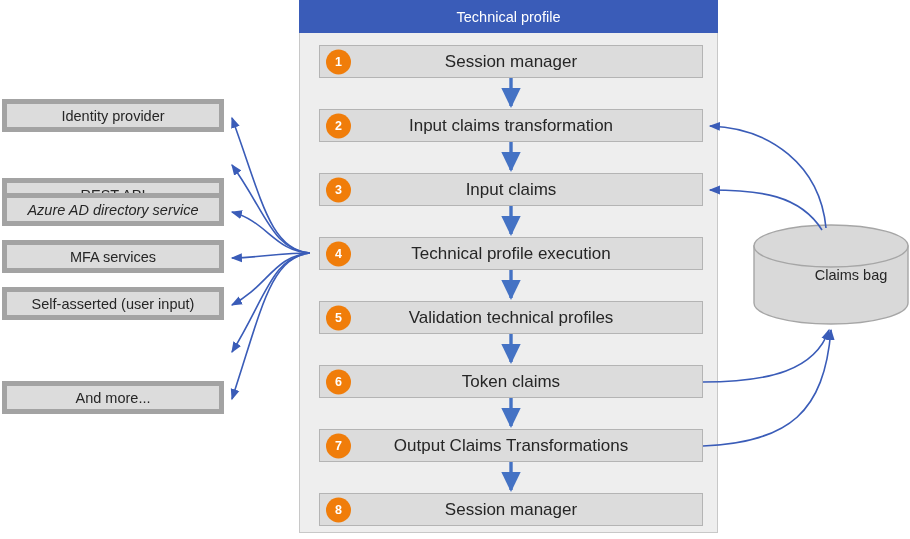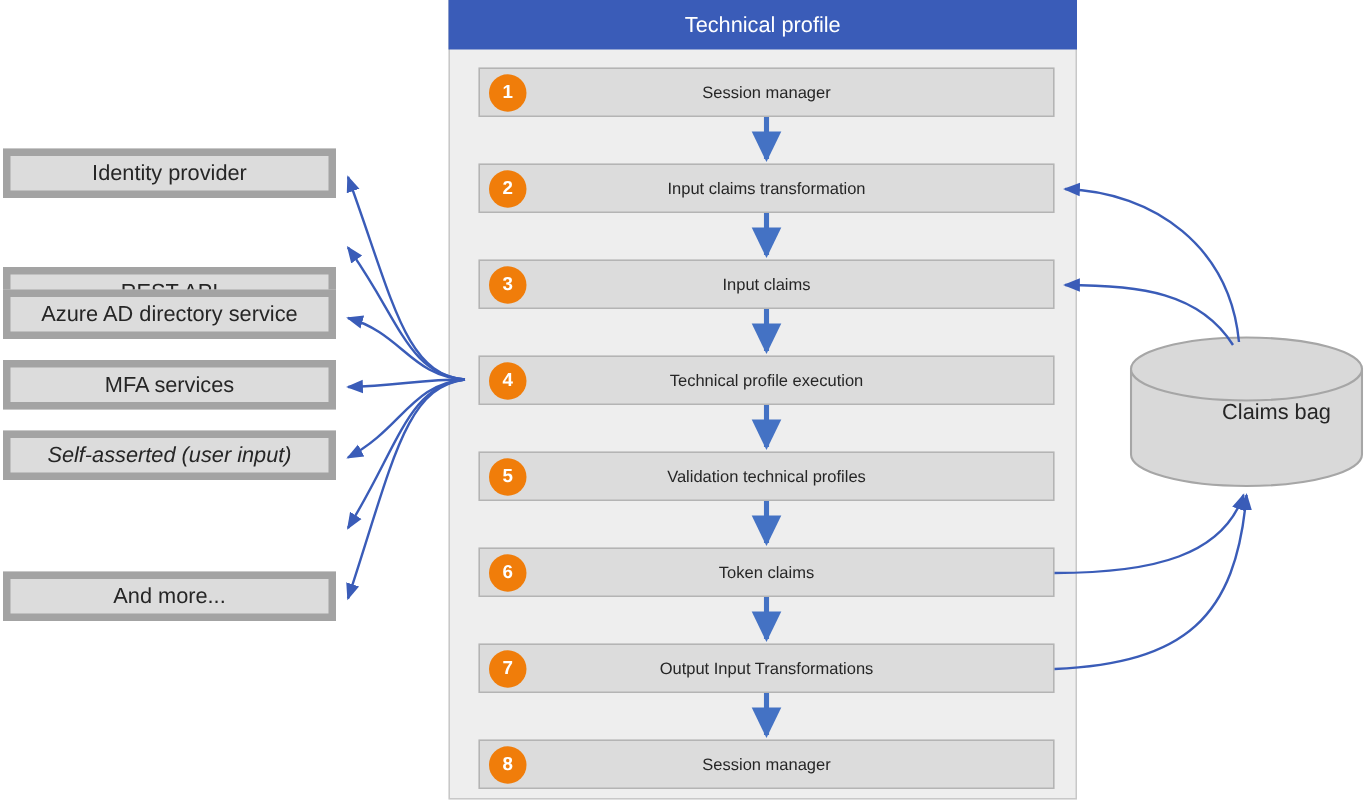--- a/index.html
+++ b/index.html
@@ -72,21 +72,21 @@
     z-index: 2;
   }
   .step-label {
     position: absolute;
     left: 0; top: 0;
     width: 100%;
     height: 100%;
     display: flex;
     align-items: center;
     justify-content: center;
-    font-size: 11px;
+    font-size: 17px;
     color: #262626;
   }
   .step-badge {
     position: absolute;
     left: 6px;
     top: 50%;
     transform: translateY(-50%);
     width: 25px;
     height: 25px;
     border-radius: 50%;
@@ -148,27 +148,27 @@
   <div class="panel"></div>
 
   <div class="panel-header">Technical profile</div>
 
   <div class="src-box" style="top:99px;">
     <span>Identity provider</span>
   </div>
   <div class="src-box" style="top:146px;margin-top:32px;">
     <span>REST API</span>
   </div>
-  <div class="src-box" style="top:193px;">
+  <div class="src-box" style="top:193px;font-style:italic;">
     <span>Azure AD directory service</span>
   </div>
   <div class="src-box" style="top:240px;">
     <span>MFA services</span>
   </div>
-  <div class="src-box" style="top:287px;font-style:italic;">
+  <div class="src-box" style="top:287px;">
     <span>Self-asserted (user input)</span>
   </div>
   <div class="src-box" style="top:381px;">
     <span>And more...</span>
   </div>
 
   <div class="step" style="top:45px;">
     <div class="step-label">Session manager</div>
     <div class="step-badge">1</div>
   </div>
@@ -186,21 +186,21 @@
   </div>
   <div class="step" style="top:301px;">
     <div class="step-label">Validation technical profiles</div>
     <div class="step-badge">5</div>
   </div>
   <div class="step" style="top:365px;">
     <div class="step-label">Token claims</div>
     <div class="step-badge">6</div>
   </div>
   <div class="step" style="top:429px;">
-    <div class="step-label">Output Input Transformations</div>
+    <div class="step-label">Output Claims Transformations</div>
     <div class="step-badge">7</div>
   </div>
   <div class="step" style="top:493px;">
     <div class="step-label">Session manager</div>
     <div class="step-badge">8</div>
   </div>
 
   <div class="cylinder">
     <svg width="156" height="101" viewBox="0 0 156 101">
       <path d="M1,22 L1,79 A77,21 0 0 0 155,79 L155,22 Z" fill="#d9d9d9" stroke="#a6a6a6" stroke-width="1.4"></path>

